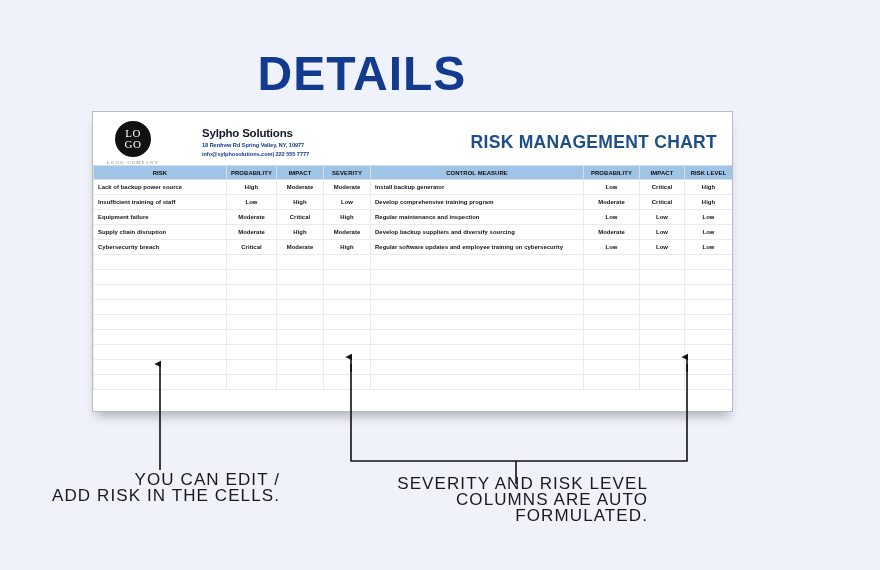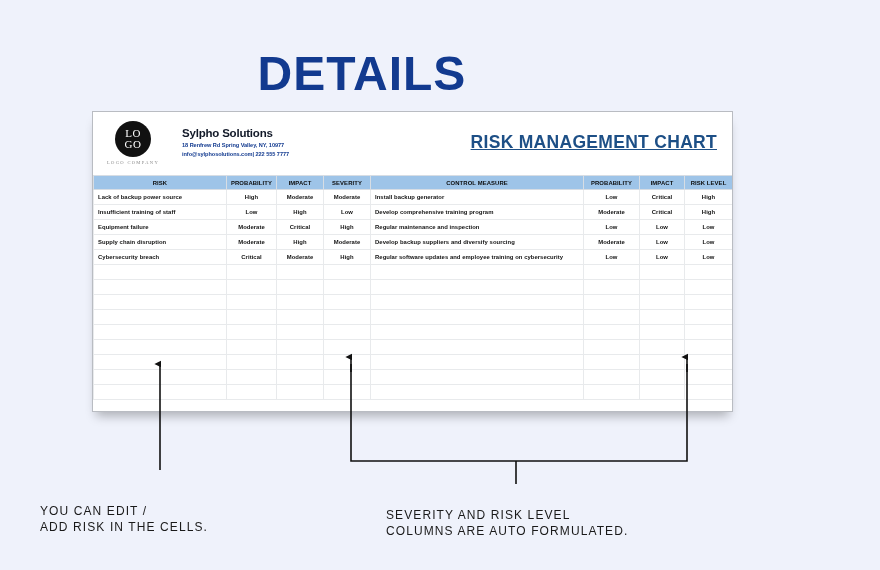--- a/index.html
+++ b/index.html
@@ -35,25 +35,26 @@
     width: 641px;
     height: 301px;
     background: #ffffff;
     border: 1px solid #b9bcc2;
     box-shadow: 0 8px 10px -4px rgba(0,0,0,0.28);
     overflow: hidden;
   }
 
   
   .letterhead {
-    height: 63px;
+    height: 53px;
     display: flex;
     align-items: flex-start;
     padding: 9px 0 0 9px;
     position: relative;
+    gap: 20px;
   }
   .logo-block {
     width: 62px;
     text-align: center;
     flex: 0 0 auto;
   }
   .logo-mark {
     width: 36px;
     height: 36px;
     border-radius: 50%;
@@ -97,21 +98,20 @@
   }
   .doc-title {
     position: absolute;
     right: 15px;
     top: 20px;
     font-size: 17.5px;
     font-weight: bold;
     color: #1d4f86;
     letter-spacing: 0.3px;
     font-family: "Liberation Sans", sans-serif;
-    text-decoration: underline;
   }
 
   
   table.risk-table {
     width: 100%;
     border-collapse: collapse;
     table-layout: fixed;
     font-size: 5.9px;
   }
   table.risk-table th {
@@ -150,27 +150,26 @@
   
   .anno-layer {
     position: absolute;
     left: 0; top: 0;
     width: 880px; height: 570px;
     pointer-events: none;
   }
   .anno-text {
     position: absolute;
     font-family: "Liberation Sans", sans-serif;
-    font-size: 12px;
+    font-size: 17px;
     letter-spacing: 1.1px;
     color: #1a1a1a;
-    text-align: left;
+    text-align: right;
     line-height: 16px;
     white-space: pre-line;
-    margin-top: 31px;
   }
   .anno-left  { left: 40px;  top: 472px; width: 240px; }
   .anno-right { left: 386px; top: 476px; width: 262px; }
 </style>
 </head>
 <body>
 
 <div class="page-heading">DETAILS</div>
 
 <div class="doc-card">

